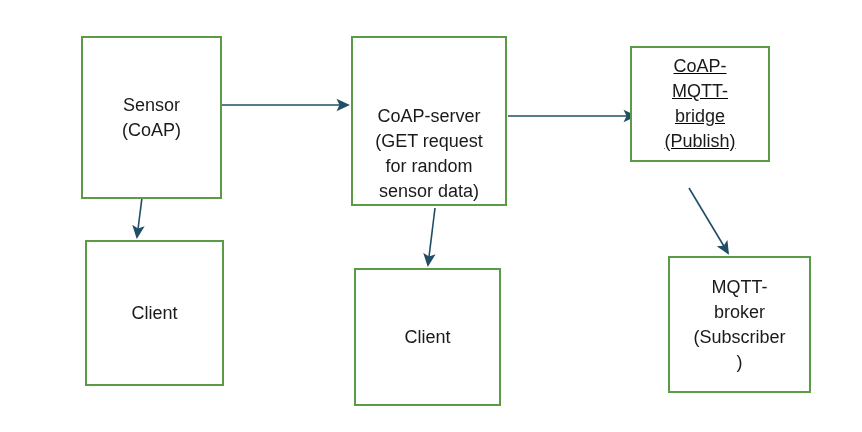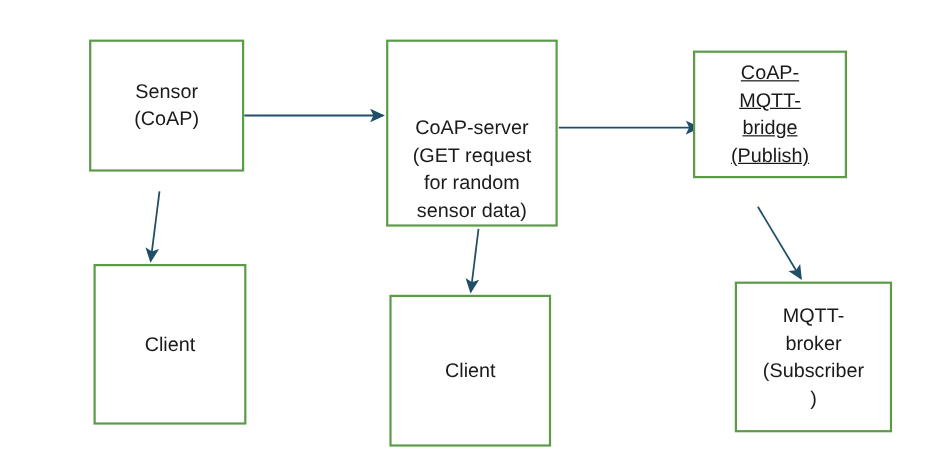--- a/index.html
+++ b/index.html
@@ -39,21 +39,21 @@
   }
   .node-label {
     color: #1a1a1a;
     font-size: 18px;
     line-height: 25px;
     font-family: "Liberation Sans", sans-serif;
     white-space: pre-line;
     padding: 0 6px;
   }
   
-  #node-sensor        { left: 81px;  top: 36px;  width: 141px; height: 120px; }
+  #node-sensor        { left: 81px;  top: 36px;  width: 141px; height: 163px; }
   #node-coap-server   { left: 351px; top: 36px;  width: 156px; height: 170px; align-items: flex-end; }
   #node-bridge        { left: 630px; top: 46px;  width: 140px; height: 116px; text-decoration: underline; }
   #node-client-left   { left: 85px;  top: 240px; width: 139px; height: 146px; }
   #node-client-middle { left: 354px; top: 268px; width: 147px; height: 138px; }
   #node-mqtt-broker   { left: 668px; top: 256px; width: 143px; height: 137px; }
 </style>
 </head>
 <body>
 
 <div id="diagram-canvas">

